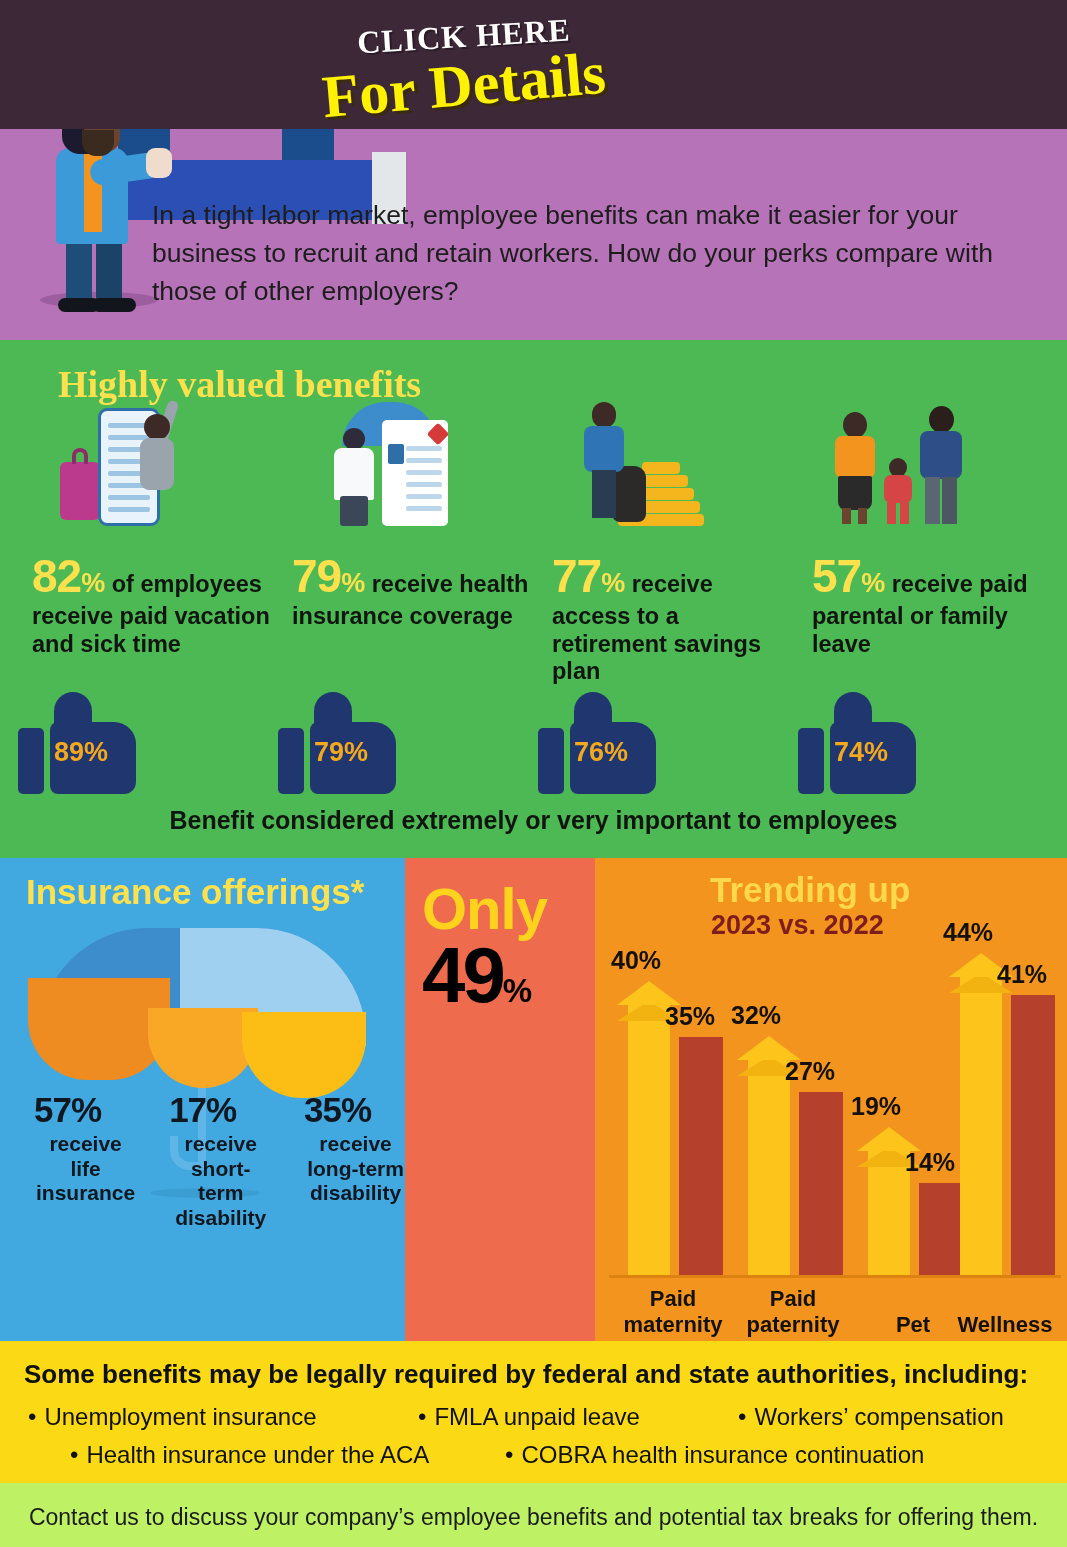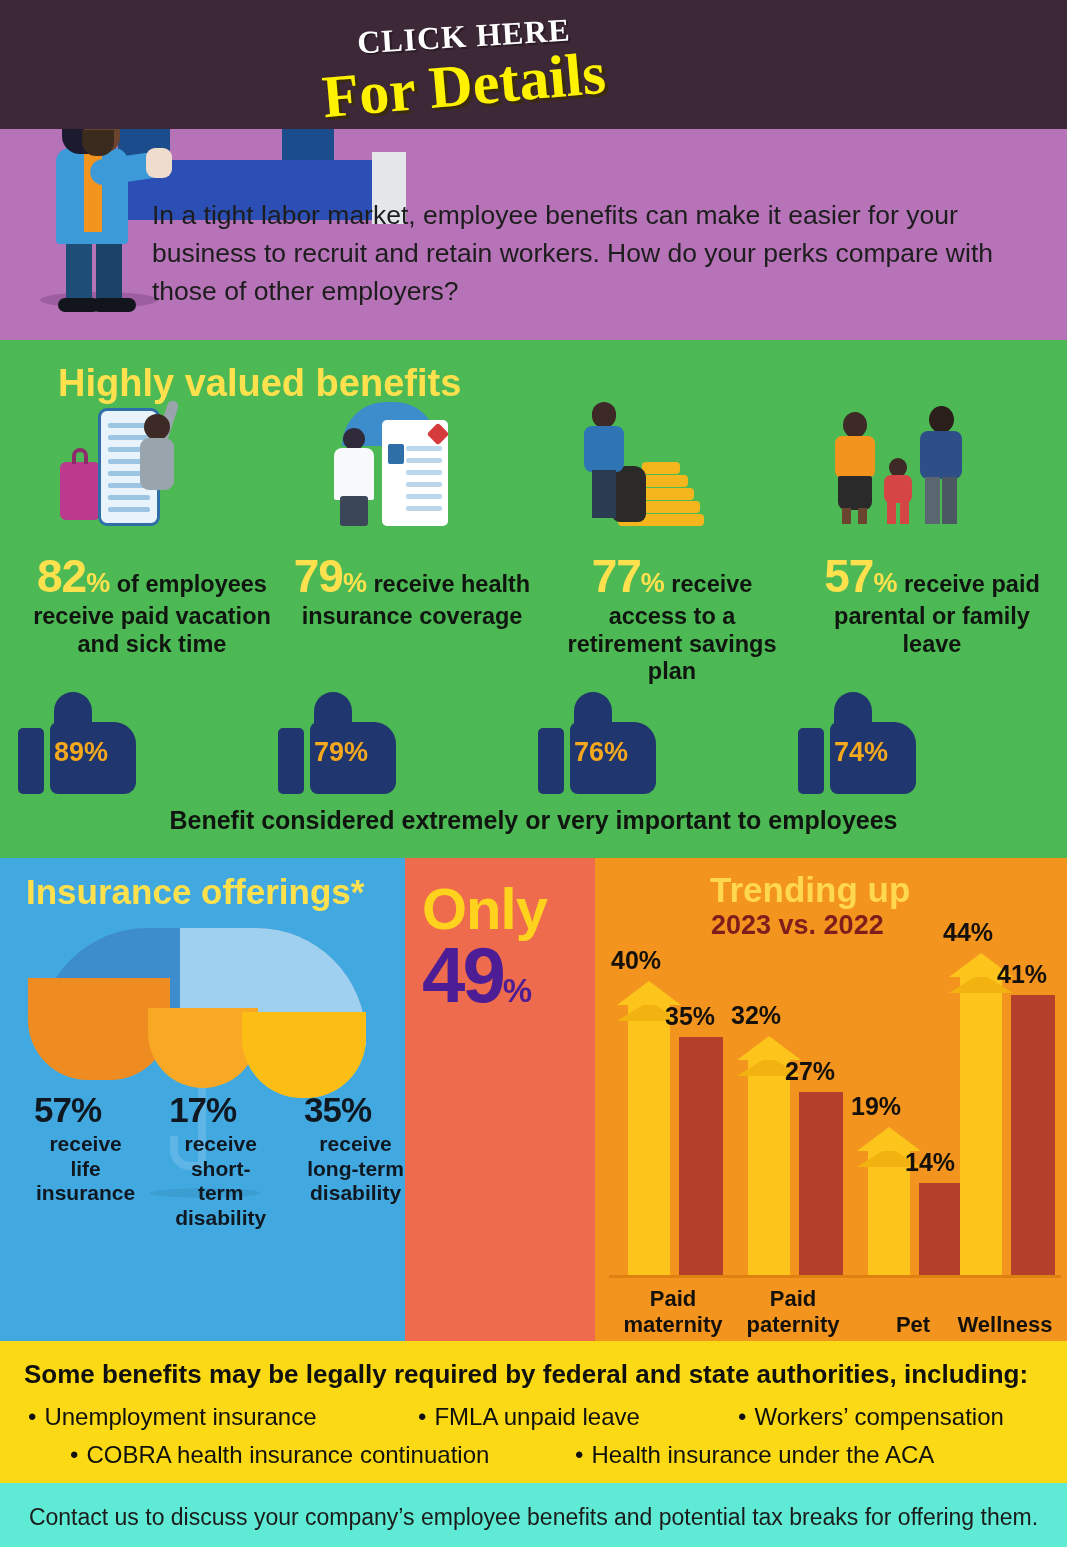--- a/index.html
+++ b/index.html
@@ -61,24 +61,24 @@
   }
   .cta-l2 {
     font-family:"Liberation Serif", serif; font-weight:bold; color:#fff200;
     font-size:60px; letter-spacing:0px; transform:rotate(-5deg); margin-top:-4px;
     text-shadow:3px 3px 0 #3a2a10;
   }
 
   
   .green { position:absolute; left:0; top:340px; width:1067px; height:518px; background:#4cb954; }
   .sec-head { font-size:38px; font-weight:bold; color:#ffe14d; }
-  .green .sec-head { position:absolute; left:58px; top:22px; }
+  .green .sec-head { position:absolute; left:58px; top:22px;font-family:Liberation Serif, serif; }
 
   .ben-grid { position:absolute; left:18px; top:62px; width:1040px; height:290px; display:flex; }
-  .ben-col { flex:1; position:relative; padding:0 14px;text-align:center; }
+  .ben-col { flex:1; position:relative; padding:0 14px; }
   .ben-art { height:132px; position:relative; }
   .ben-text { position:absolute; top:148px; left:14px; right:6px;
               font-size:23.5px; line-height:1.16; font-weight:bold; color:#10160f; }
   .ben-pct { font-size:46px; color:#ffe14d; font-weight:bold; letter-spacing:-1px; }
   .ben-sign{ font-size:27px; color:#ffe14d; font-weight:bold; }
 
   
   .a-phone { position:absolute; left:66px; top:6px; width:62px; height:118px; background:#e9f3fb; border:3px solid #2f6fa8; border-radius:9px; }
   .a-phone i { position:absolute; left:7px; top:9px; right:7px; height:5px; background:#9cc5e4; display:block; border-radius:2px; }
   .a-case  { position:absolute; left:28px; top:60px; width:40px; height:58px; background:#bb3a8e; border-radius:6px; }
@@ -138,21 +138,21 @@
   .um-hook   { position:absolute; left:170px; top:236px; width:36px; height:34px; border:8px solid #5fb6e6; border-top:none; border-right:none; border-radius:0 0 0 20px; }
   .um-shadow { position:absolute; left:150px; top:288px; width:110px; height:10px; background:#3b9ed3; border-radius:50%; }
 
   .ins-stats { position:absolute; left:0; top:232px; width:405px; display:flex; }
   .ins-col { flex:1; text-align:center; color:#0f1720; }
   .ins-pct { font-size:35px; font-weight:bold; letter-spacing:-1px; }
   .ins-lbl { font-size:21px; font-weight:bold; line-height:1.17; margin-top:2px;margin-left:36px; }
 
   .only { position:absolute; left:405px; top:0; width:190px; height:483px; background:#ee6b4d; }
   .only-word { position:absolute; left:17px; top:24px; font-size:58px; font-weight:bold; color:#ffd21e; letter-spacing:-1px; line-height:0.94; }
-  .only-num  { position:absolute; left:17px; top:82px; font-size:78px; font-weight:bold; color:#4c1d95; letter-spacing:-3px; line-height:0.9; }
+  .only-num  { position:absolute; left:17px; top:82px; font-size:78px; font-weight:bold; color:#000000; letter-spacing:-3px; line-height:0.9; }
   .only-num span{ font-size:33px; letter-spacing:0; }
   .only-body { position:absolute; left:19px; top:190px; width:168px; font-size:20.5px; font-weight:bold; color:#141414; line-height:2.06; }
 
   .trend { position:absolute; left:595px; top:0; width:472px; height:483px; background:#f2941e; overflow:hidden; }
   .trend .sec-head { position:absolute; left:115px; top:12px; font-size:35px; color:#ffd84d; }
   .trend-sub { position:absolute; left:116px; top:52px; font-size:27px; font-weight:bold; color:#7f1d1d; }
   .chart { position:absolute; left:8px; top:20px; width:464px; height:400px; }
   .baseline { position:absolute; left:6px; bottom:0px; width:452px; height:3px; background:#dd8210; }
   .grp { position:absolute; bottom:3px; height:340px; }
   .arrow { position:absolute; bottom:0; width:42px; background:#fdc41c; }
@@ -169,21 +169,21 @@
 
   
   .legal { position:absolute; left:0; top:1341px; width:1067px; height:142px; background:#fbd914; }
   .legal-head { position:absolute; left:24px; top:18px; font-size:26px; font-weight:bold; color:#10110e; }
   .legal-r1 { position:absolute; left:28px; top:62px; width:1020px; display:flex; }
   .legal-r2 { position:absolute; left:70px; top:100px; width:940px; display:flex; }
   .li { font-size:24px; color:#10110e; white-space:nowrap; }
   .li .dot { color:#10110e; margin-right:8px; }
 
   
-  .contact { position:absolute; left:0; top:1483px; width:1067px; height:64px; background:#5eead4; }
+  .contact { position:absolute; left:0; top:1483px; width:1067px; height:64px; background:#bef264; }
   .contact p { position:absolute; left:0; top:21px; width:1067px; text-align:center;
                font-size:23px; color:#1b1b1b; }
 </style>
 </head>
 <body>
 
 <div class="page">
 
   <div class="hero">
 
@@ -464,22 +464,22 @@
   </div>
 
   <div class="legal">
     <div class="legal-head">Some benefits may be legally required by federal and state authorities, including:</div>
     <div class="legal-r1">
       <div class="li" style="flex:0 0 390px;"><span class="dot">•</span><span>Unemployment insurance</span></div>
       <div class="li" style="flex:0 0 320px;"><span class="dot">•</span><span>FMLA unpaid leave</span></div>
       <div class="li" style="flex:1;"><span class="dot">•</span><span>Workers’ compensation</span></div>
     </div>
     <div class="legal-r2">
+      <div class="li" style="flex:1;"><span class="dot">•</span><span>Health insurance under the ACA</span></div>
       <div class="li" style="flex:0 0 505px;"><span class="dot">•</span><span>COBRA health insurance continuation</span></div>
-      <div class="li" style="flex:1;"><span class="dot">•</span><span>Health insurance under the ACA</span></div>
     </div>
   </div>
 
   <div class="contact">
     <p>Contact us to discuss your company’s employee benefits and potential tax breaks for offering them.</p>
   </div>
 
 </div>
 
 </body></html>

